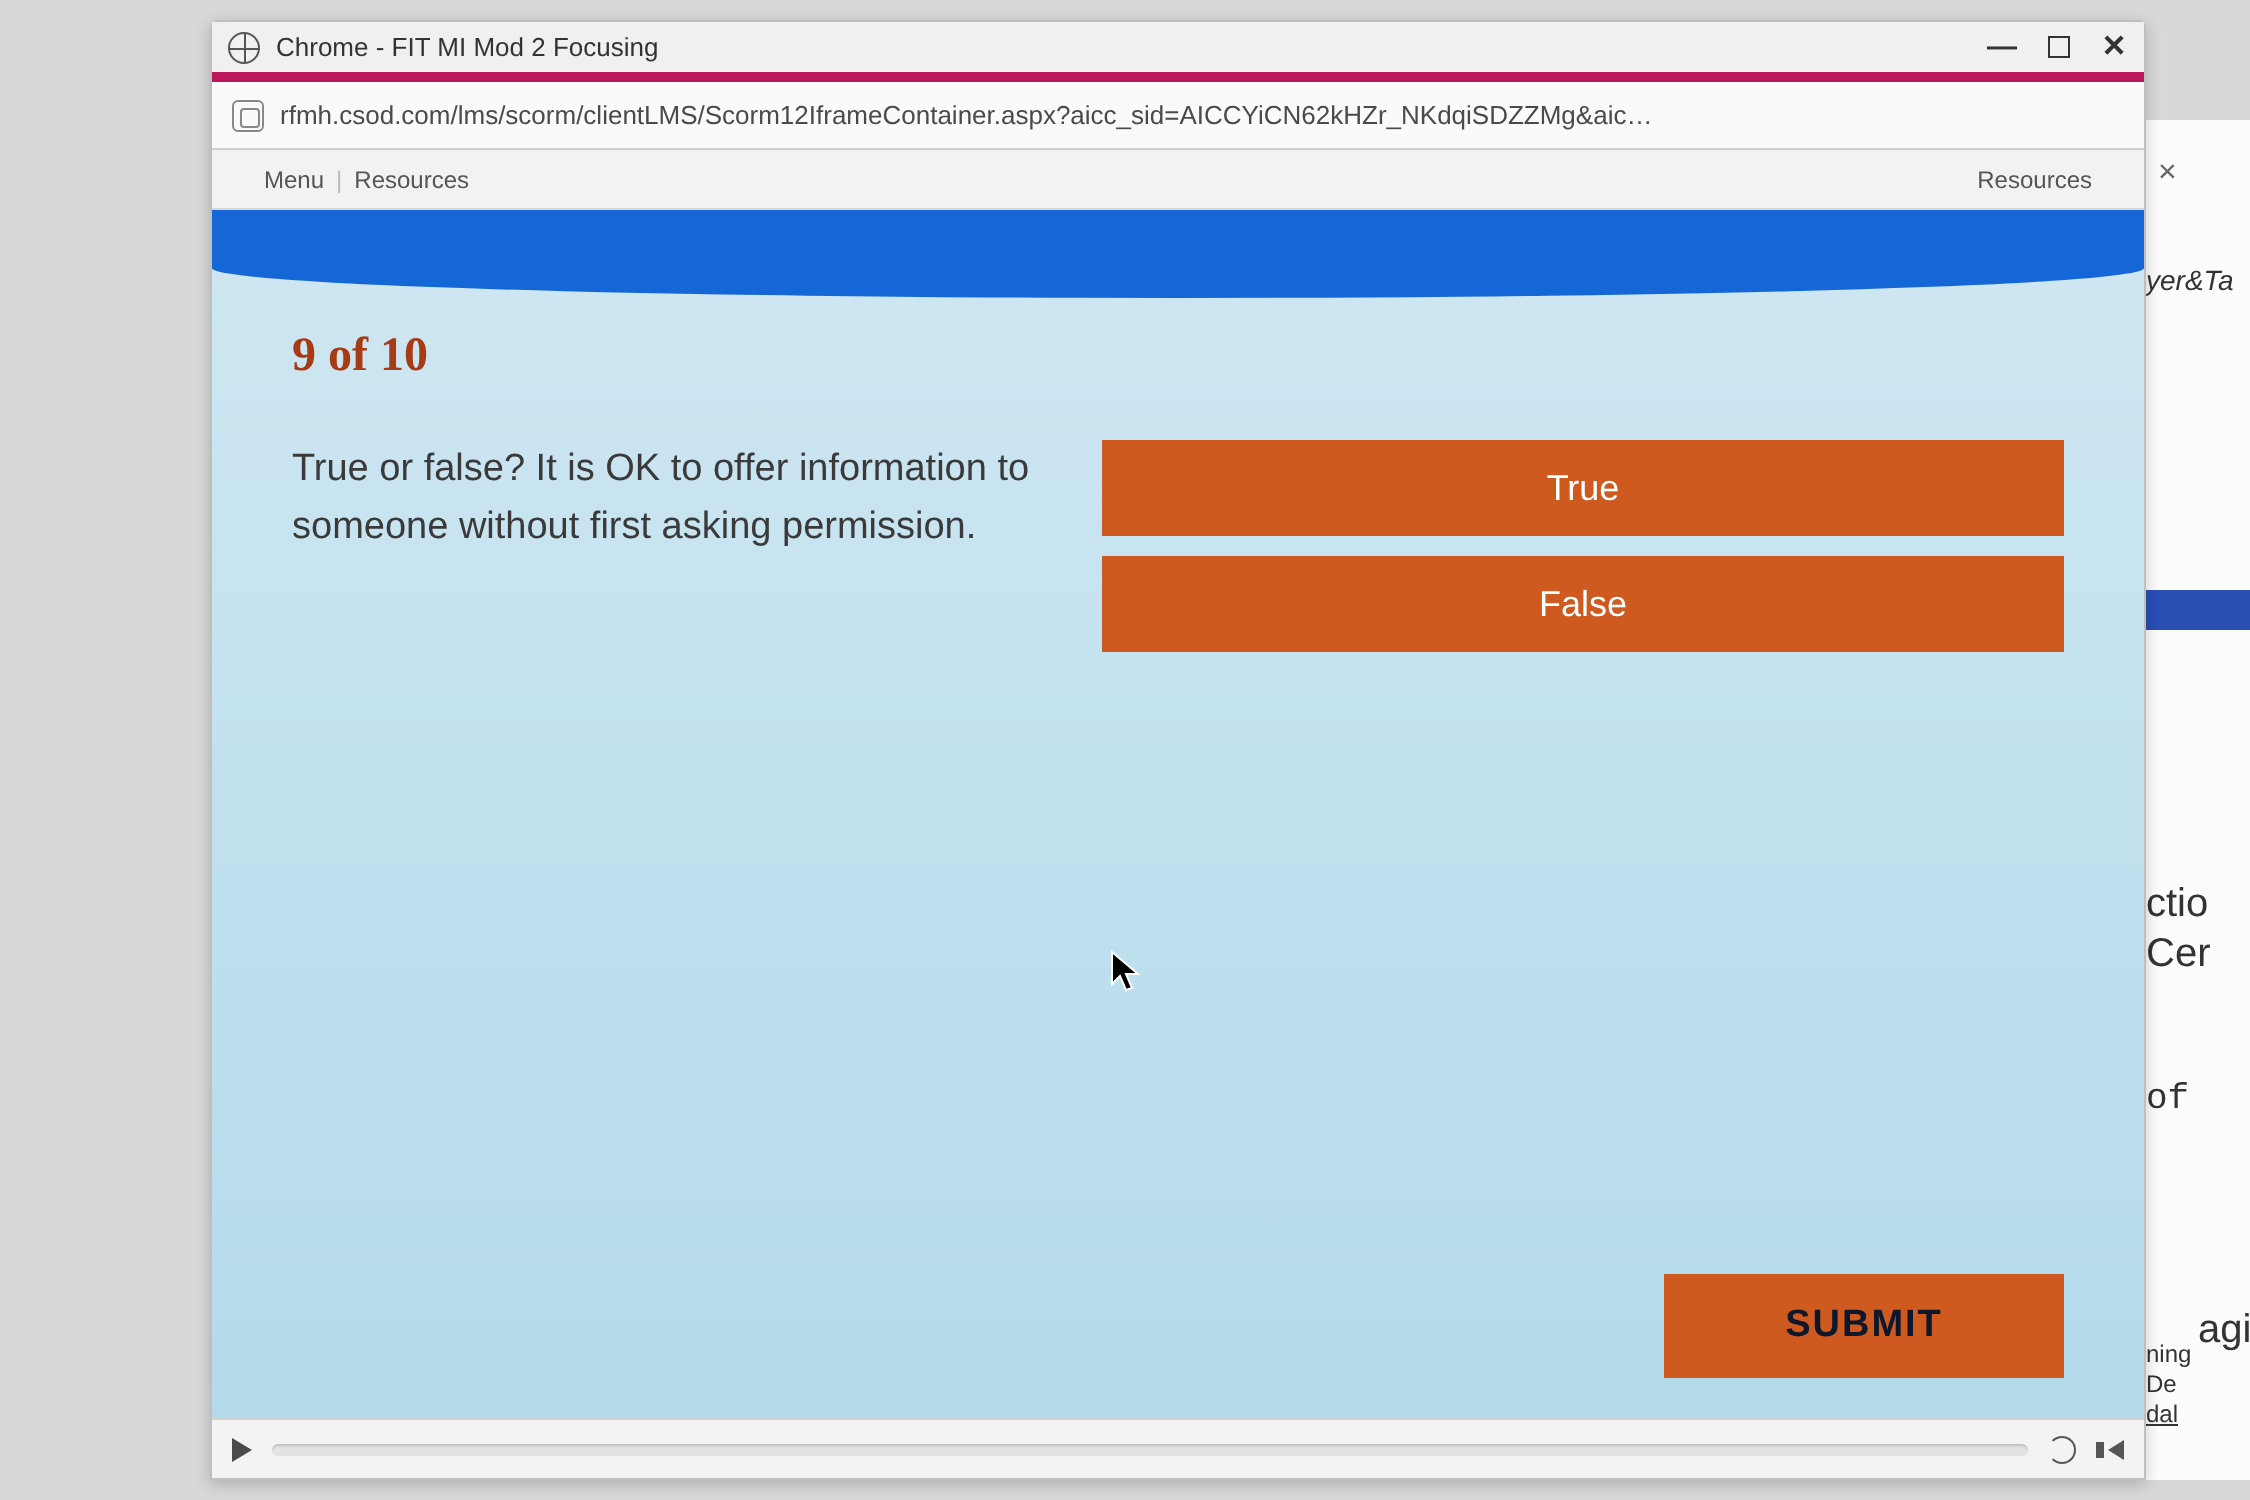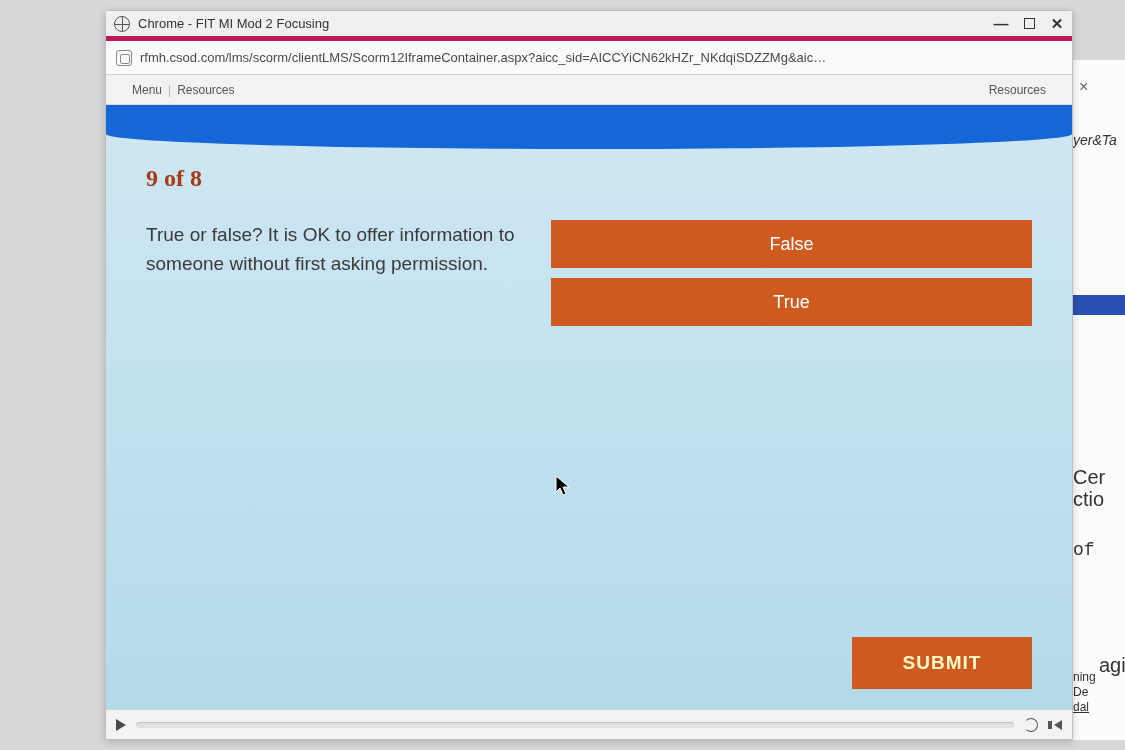--- a/index.html
+++ b/index.html
@@ -72,22 +72,22 @@
   .question { font-size: 19px; color: #3a3a3a; line-height: 1.55; }
   .instruction { color: #0d6aa8; font-size: 19px; margin-bottom: 18px; }
   .answer-btn {
     display: block; width: 100%; height: 48px; line-height: 48px; text-align: center;
     background: #cf5a1f; color: #fff; font-size: 18px; margin-bottom: 10px; cursor: pointer;
     border: none;
   }
 
   .submit-btn {
     position: absolute; right: 0; bottom: -6px;
-    width: 180px; height: 52px; line-height: 52px; text-align: center;
-    background: #cf5a1f; color: #fef9c3; font-size: 19px; letter-spacing: 1px; cursor: pointer; border: none; font-weight: 600;
+    width: 200px; height: 52px; line-height: 52px; text-align: center;
+    background: #cf5a1f; color: #0f172a; font-size: 19px; letter-spacing: 1px; cursor: pointer; border: none; font-weight: 600;
   }
 
   
   .player-bar {
     position: absolute; left: 0; right: 0; bottom: 0;
     height: 30px; background: #f3f3f3; border-top: 1px solid #d3d3d3;
     display: flex; align-items: center; padding: 0 10px; gap: 10px;
   }
   .play-btn { width: 0; height: 0; border-left: 10px solid #4a4a4a; border-top: 6px solid transparent; border-bottom: 6px solid transparent; cursor: pointer; }
   .progress-track { flex: 1; height: 6px; background: #e2e2e2; border-radius: 3px; position: relative; box-shadow: inset 0 1px 1px rgba(0,0,0,0.15); }
@@ -113,21 +113,21 @@
 </style>
 </head>
 <body>
 
 <div class="viewport">
 
   <div class="bg-window">
     <span class="tab-x">×</span>
     <span class="frag" style="top:72px;font-style:italic;">yer&amp;Ta</span>
     <div class="blue-strip"></div>
-    <span class="frag" style="top:380px;font-size:20px;margin-top:47px;">ctio</span>
+    <span class="frag" style="top:380px;font-size:20px;">ctio</span>
     <span class="frag" style="top:405px;font-size:20px;">Cer</span>
     <span class="frag" style="top:480px;font-size:18px;font-family:Liberation Mono, monospace;">of</span>
     <span class="frag" style="top:593px;font-size:20px;padding-left:26px;">agi</span>
     <span class="frag" style="top:610px;font-size:12px;">ning</span>
     <span class="frag" style="top:625px;font-size:12px;">De</span>
     <span class="frag" style="top:640px;font-size:12px;text-decoration:underline;">dal</span>
   </div>
 
   <div class="chrome-window">
     <div class="titlebar">
@@ -153,28 +153,28 @@
         <span class="divider">|</span>
         <a>Resources</a>
       </div>
       <a class="right">Resources</a>
     </div>
 
     <div class="course-area">
       <div class="blue-band"></div>
 
       <div class="content">
-        <div class="progress-label">9 of 8</div>
+        <div class="progress-label">9 of 10</div>
         <div class="cols">
           <div class="col-left">
             <div class="question">True or false? It is OK to offer information to someone without first asking permission.</div>
           </div>
           <div class="col-right">
+            <button class="answer-btn">True</button>
             <button class="answer-btn">False</button>
-            <button class="answer-btn">True</button>
           </div>
         </div>
         <button class="submit-btn">SUBMIT</button>
       </div>
 
       <div class="player-bar">
         <span class="play-btn"></span>
         <div class="progress-track"></div>
         <span class="refresh-icn"></span>
         <span class="vol-icon">

